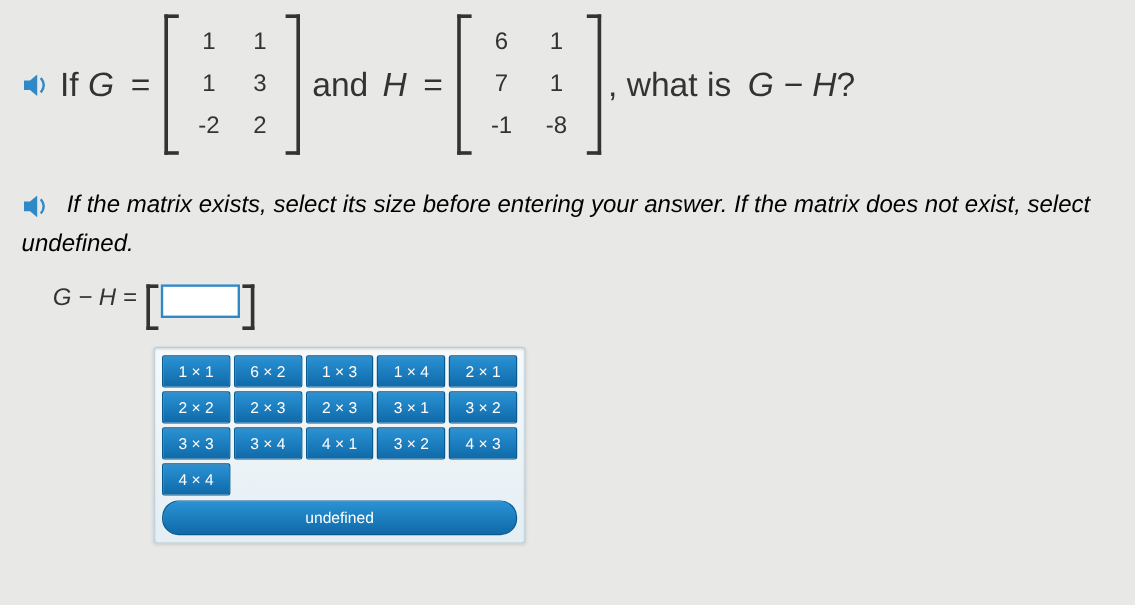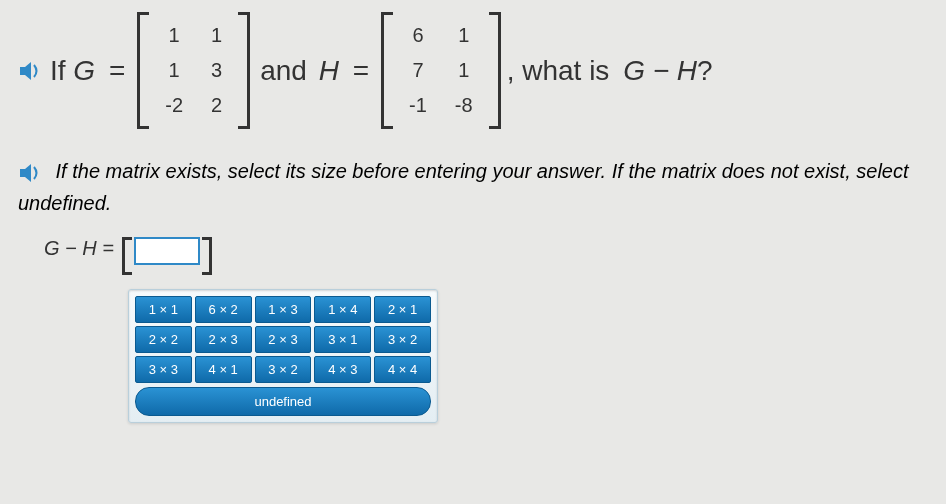--- a/index.html
+++ b/index.html
@@ -143,19 +143,20 @@
     <div class="size-btn">6 × 2</div>
     <div class="size-btn">1 × 3</div>
     <div class="size-btn">1 × 4</div>
     <div class="size-btn">2 × 1</div>
     <div class="size-btn">2 × 2</div>
     <div class="size-btn">2 × 3</div>
     <div class="size-btn">2 × 3</div>
     <div class="size-btn">3 × 1</div>
     <div class="size-btn">3 × 2</div>
     <div class="size-btn">3 × 3</div>
+    <div class="size-btn">3 × 4</div>
     <div class="size-btn">4 × 1</div>
     <div class="size-btn">3 × 2</div>
     <div class="size-btn">4 × 3</div>
     <div class="size-btn">4 × 4</div>
   </div>
   <div class="undef-btn">undefined</div>
 </div>
 
 </body></html>

